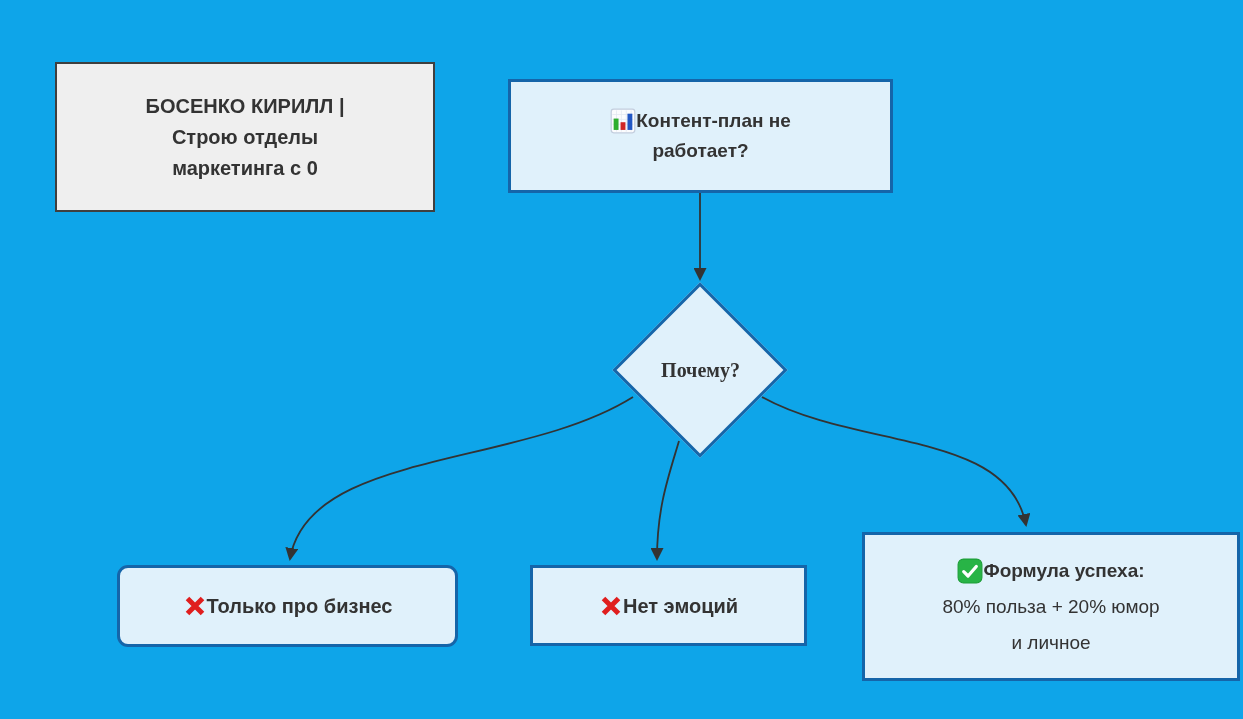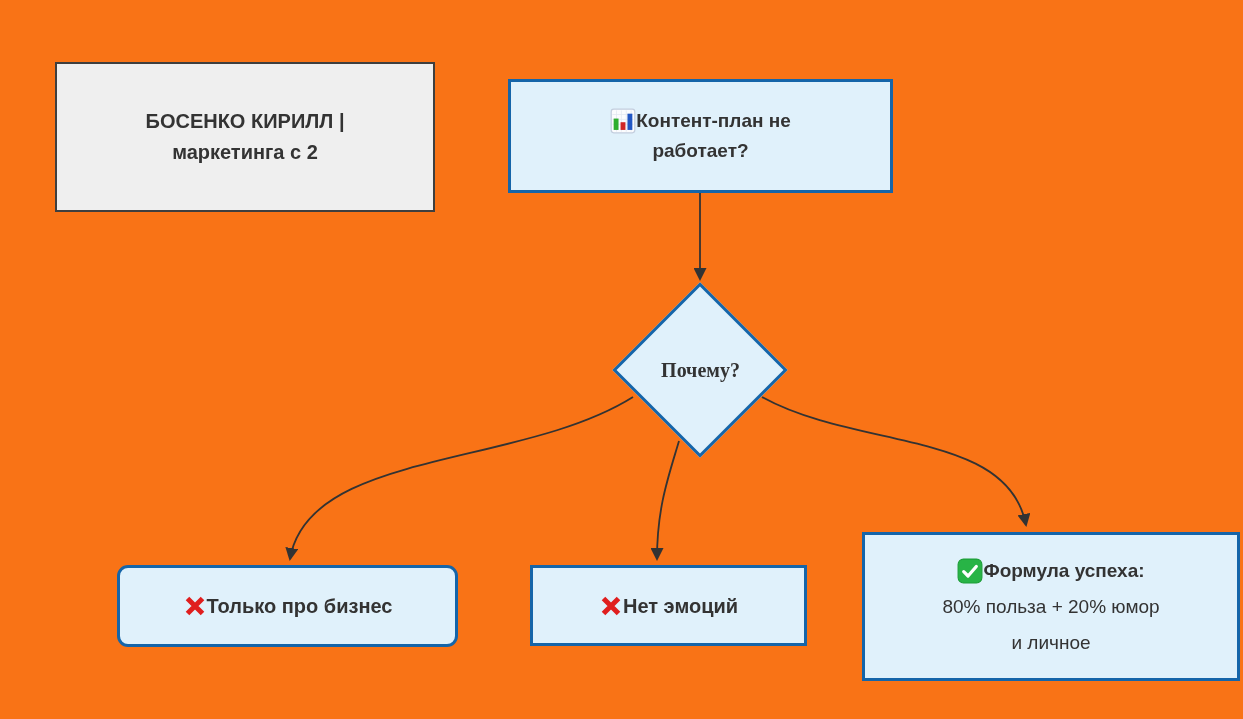--- a/index.html
+++ b/index.html
@@ -1,21 +1,21 @@
 <!DOCTYPE html>
 <html><head>
 <meta charset="utf-8">
 <style>
   html, body { margin: 0; padding: 0; background: #ffffff; }
   * { box-sizing: border-box; }
   .canvas {
     position: relative;
     width: 1243px;
     height: 719px;
-    background: #f97316;
+    background: #0ea5e9;
     font-family: "Liberation Sans", "DejaVu Sans", sans-serif;
     color: #333333;
     overflow: hidden;
   }
   .edge-layer {
     position: absolute;
     left: 0; top: 0;
     width: 1243px; height: 719px;
     pointer-events: none;
   }
@@ -86,21 +86,22 @@
       </marker>
     </defs>
     <path d="M 700 193 L 700 279" fill="none" stroke="#333333" stroke-width="1.8" marker-end="url(#arrow)"></path>
     <path d="M 633 397 C 520 468, 308 450, 290 559" fill="none" stroke="#333333" stroke-width="1.8" marker-end="url(#arrow)"></path>
     <path d="M 679 441 C 668 478, 657 508, 657 559" fill="none" stroke="#333333" stroke-width="1.8" marker-end="url(#arrow)"></path>
     <path d="M 762 397 C 858 450, 1008 430, 1026 525" fill="none" stroke="#333333" stroke-width="1.8" marker-end="url(#arrow)"></path>
   </svg>
 
   <div class="profile-card">
     <span>БОСЕНКО КИРИЛЛ |</span>
-    <span>маркетинга с 2</span>
+    <span>Строю отделы</span>
+    <span>маркетинга с 0</span>
   </div>
 
   <div class="node node-problem">
     <div class="row">
       <span class="icon">
         <svg width="26" height="26" viewBox="0 0 32 32" aria-hidden="true">
           <rect x="1.5" y="1.5" width="29" height="29" rx="3" fill="#fbfcfe" stroke="#c3cede" stroke-width="1.5"></rect>
           <path d="M3 8 H29 M3 14 H29 M3 20 H29 M8 3 V29 M14 3 V29 M20 3 V29 M26 3 V29" stroke="#e3e9f2" stroke-width="1" fill="none"></path>
           <rect x="4.5" y="13" width="6" height="14" fill="#2eae2e"></rect>
           <rect x="13" y="17.5" width="6" height="9.5" fill="#cf2626"></rect>

